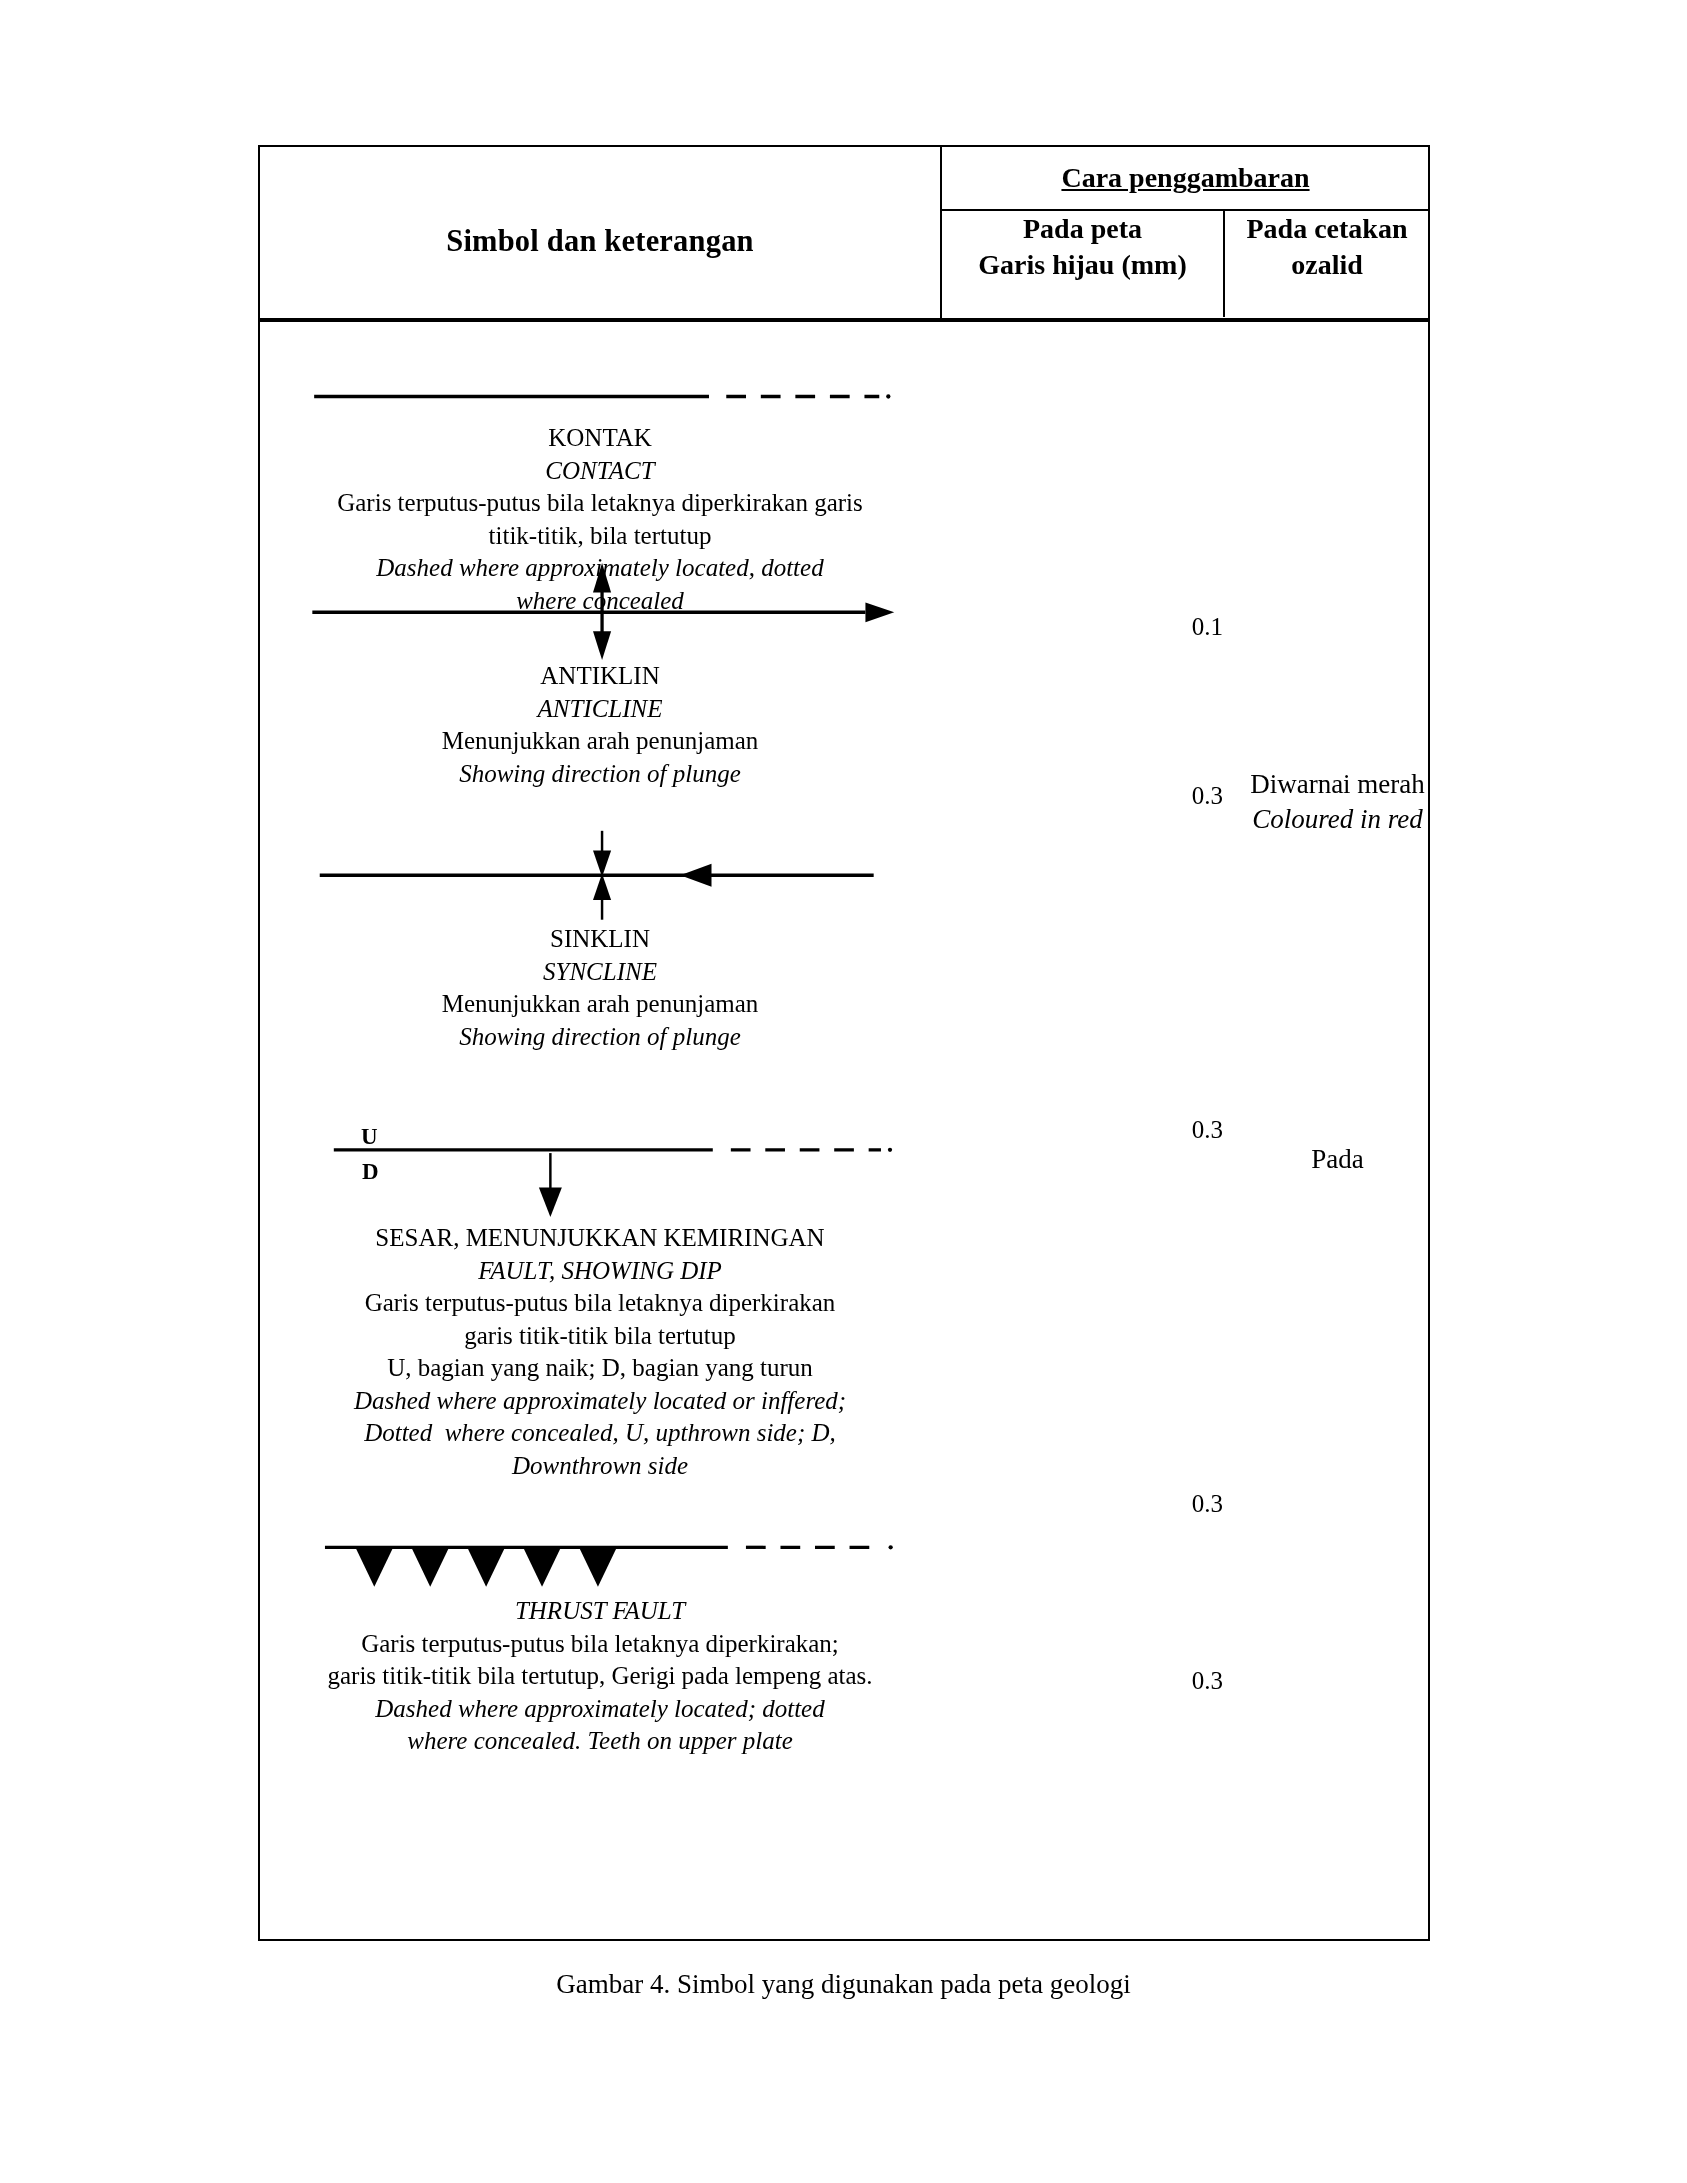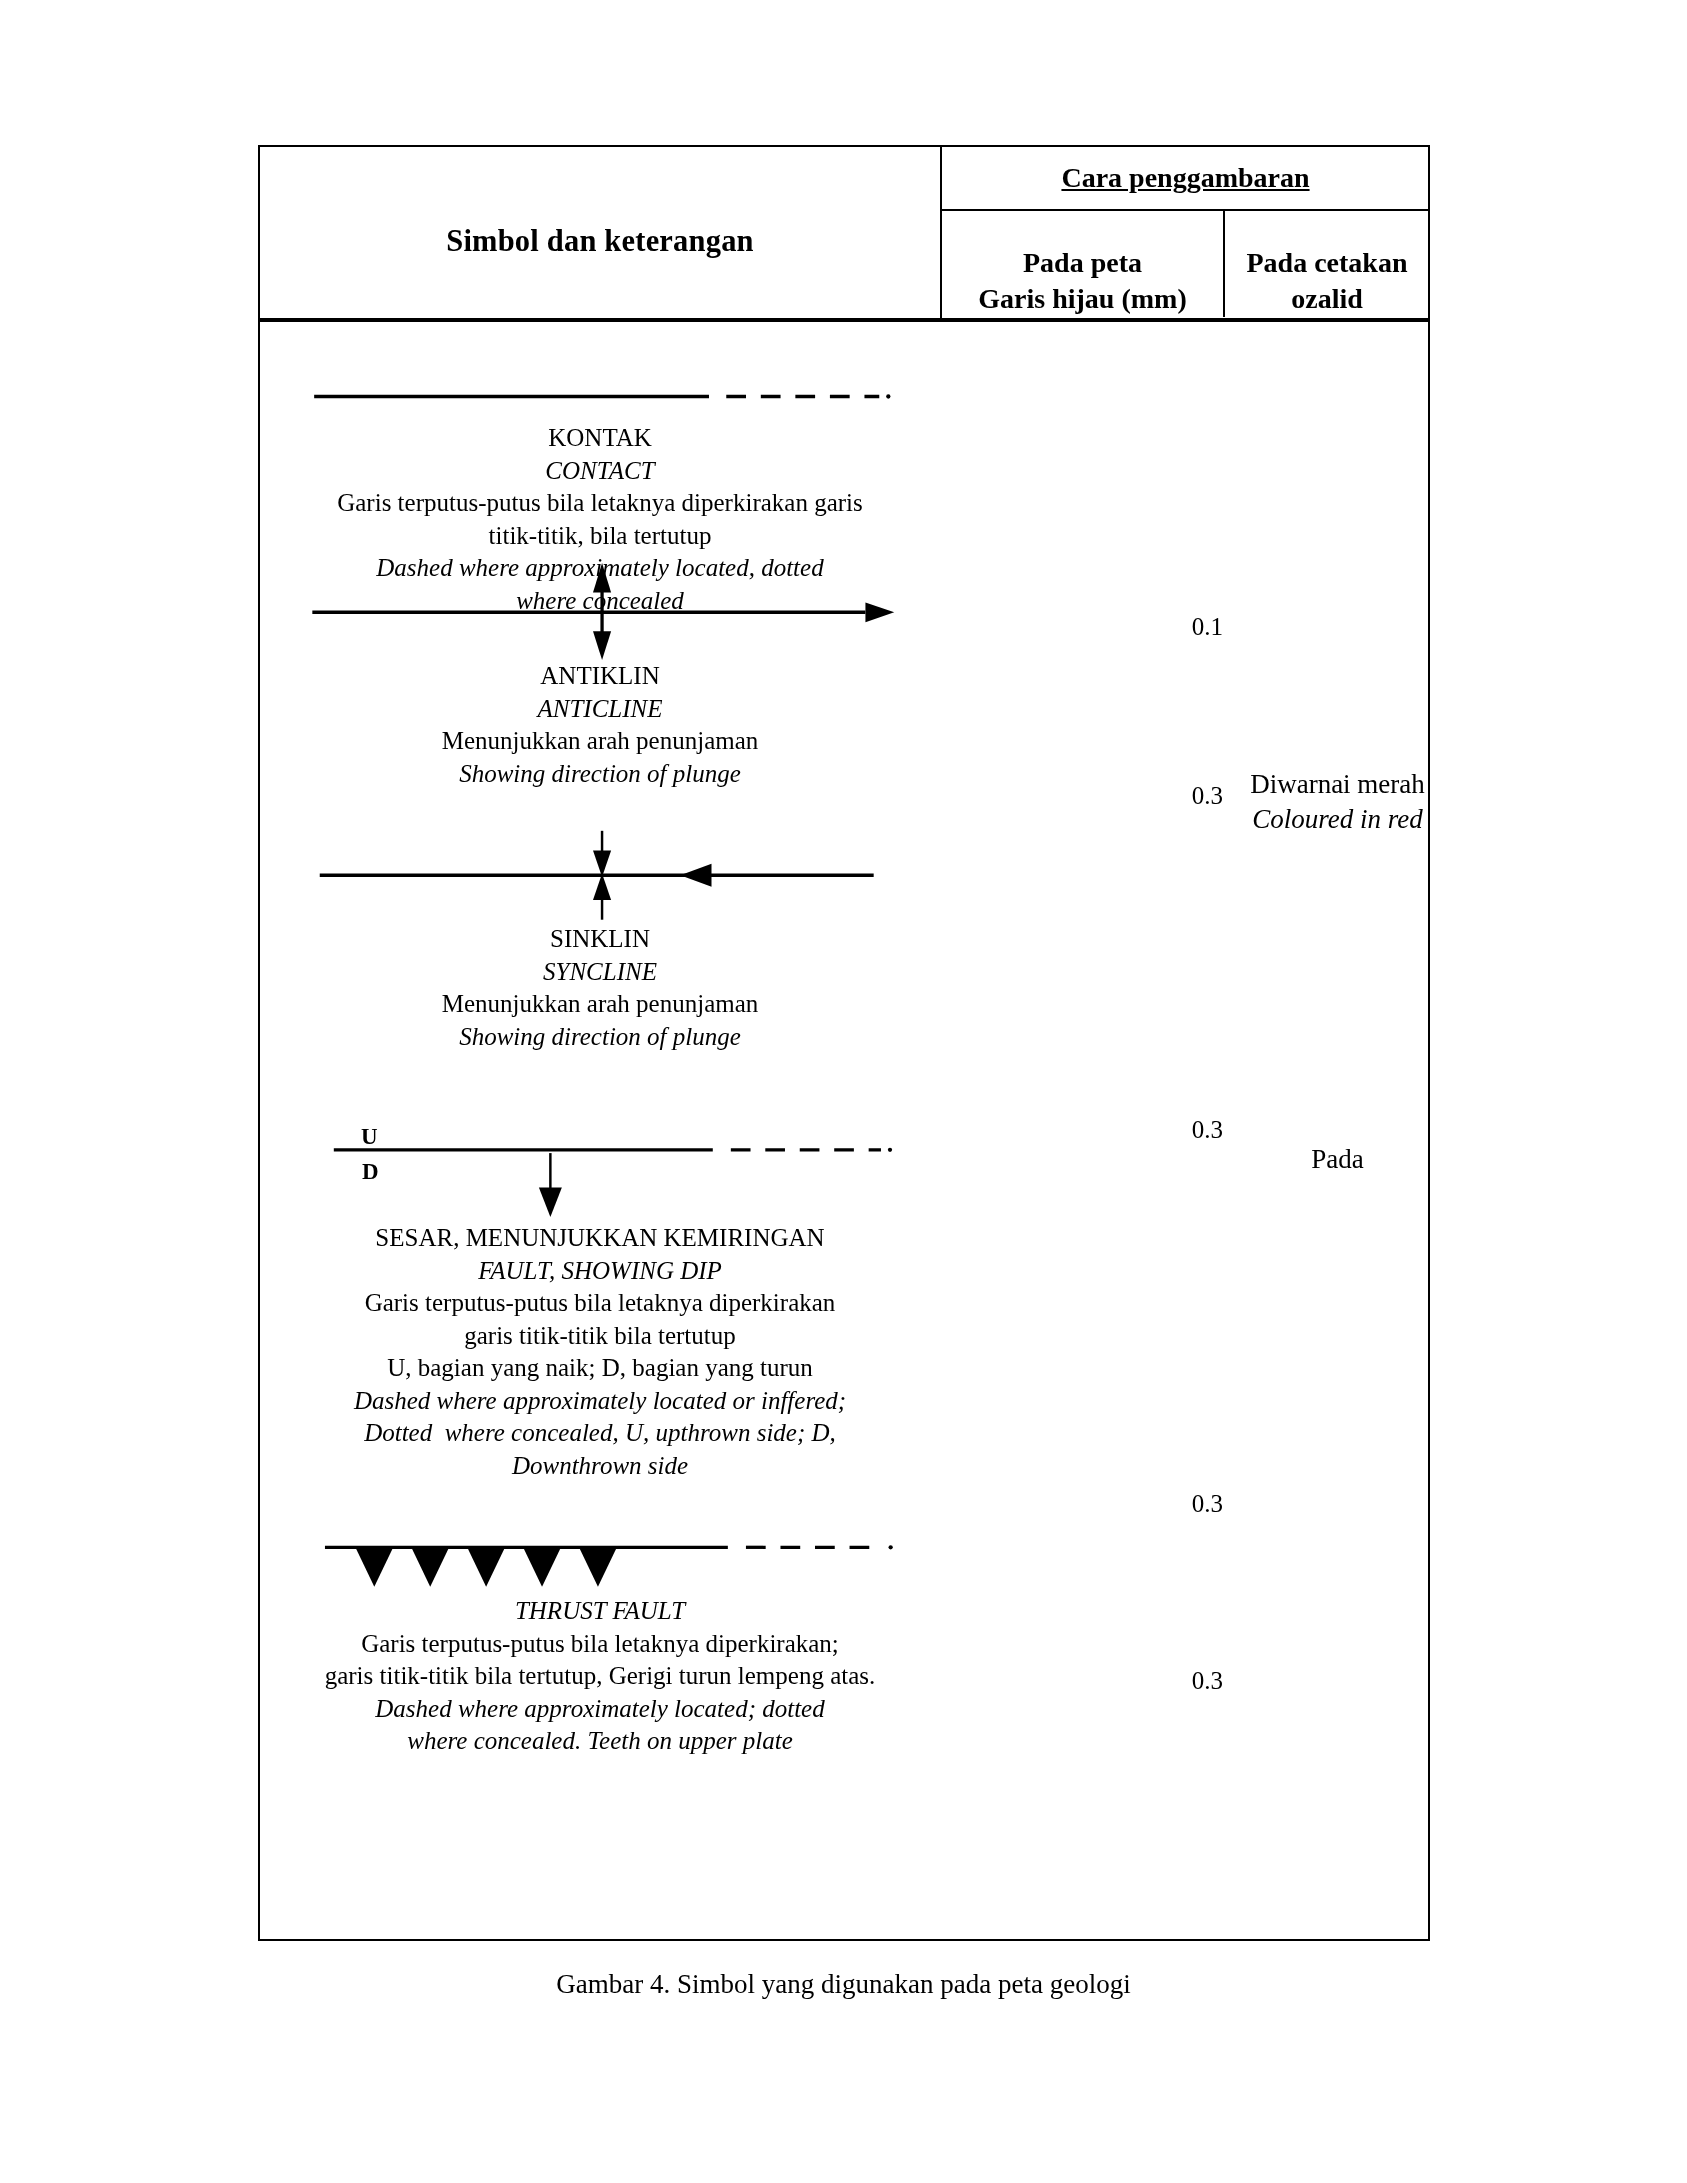--- a/index.html
+++ b/index.html
@@ -73,21 +73,21 @@
   .th-span-top span {
     font-weight: bold;
     font-size: 28px;
     text-decoration: underline;
   }
   .th-sub {
     position: absolute;
     top: 64px;
     height: 106px;
     display: flex;
-    align-items: flex-end;
+    align-items: flex-start;
     justify-content: center;
     text-align: center;
     box-sizing: border-box;
   }
   .th-sub span {
     font-weight: bold;
     font-size: 28px;
     line-height: 1.28;
     display: block;
   }
@@ -309,21 +309,21 @@
           <polygon points="116,34 160,34 138,80" fill="#000"></polygon>
           <polygon points="184,34 228,34 206,80" fill="#000"></polygon>
           <polygon points="252,34 296,34 274,80" fill="#000"></polygon>
           <polygon points="320,34 364,34 342,80" fill="#000"></polygon>
           <polygon points="388,34 432,34 410,80" fill="#000"></polygon>
         </svg>
       </div>
       <div class="sym-text">
         <span class="ln it">THRUST FAULT</span>
         <span class="ln">Garis terputus-putus bila letaknya diperkirakan;</span>
-        <span class="ln">garis titik-titik bila tertutup, Gerigi turun lempeng atas.</span>
+        <span class="ln">garis titik-titik bila tertutup, Gerigi pada lempeng atas.</span>
         <span class="ln it">Dashed where approximately located; dotted</span>
         <span class="ln it">where concealed. Teeth on upper plate</span>
       </div>
     </div>
     <div class="mm-val" style="top:1345px;">0.3</div>
 
   </div>
 </div>
 
 <div id="figure-caption">Gambar  4. Simbol yang digunakan pada peta geologi</div>

